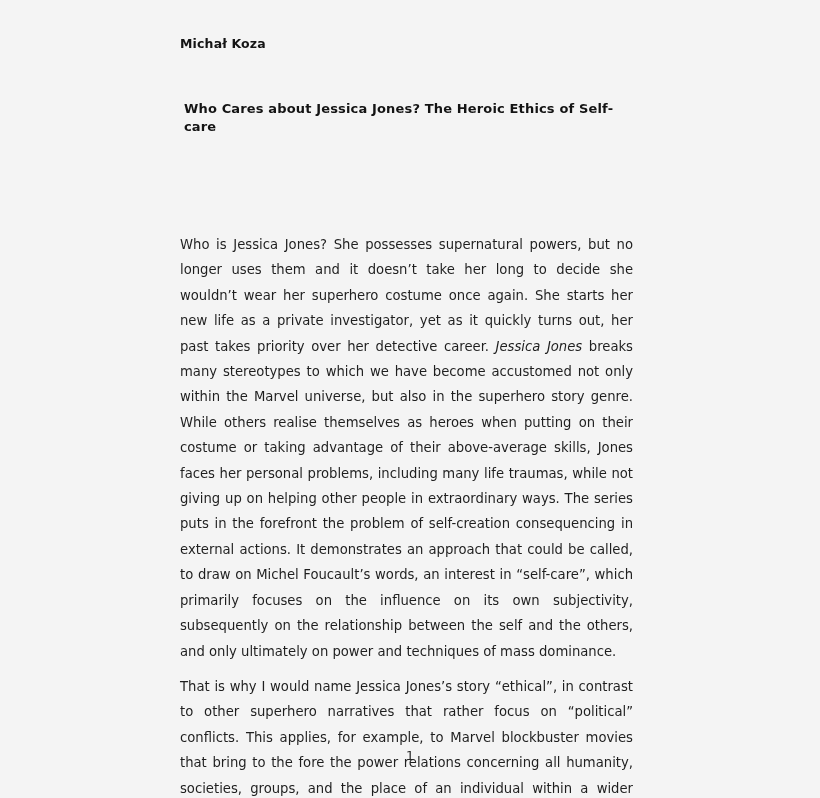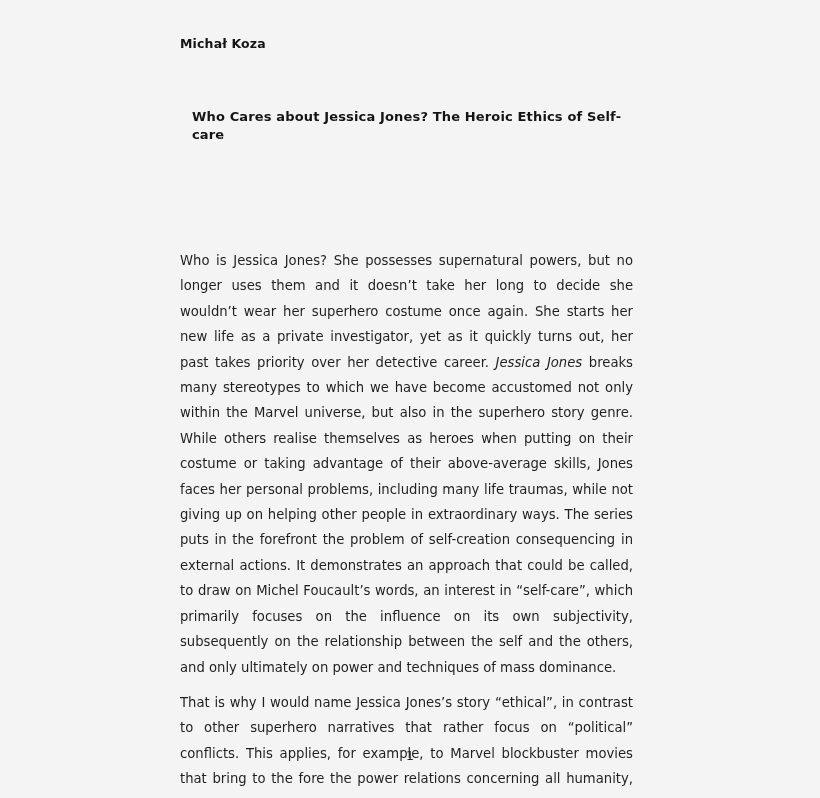--- a/index.html
+++ b/index.html
@@ -37,21 +37,21 @@
     margin: 0;
     padding-top: 36px;
     line-height: 16px;
     color: #141414;
   }
 
   .article-title {
     font-size: 13px;
     font-weight: bold;
     letter-spacing: 0.15px;
-    margin: 12px;
+    margin: 4px;
     padding-top: 44px;
     line-height: 18px;
     color: #141414;
   }
 
   .body-block {
     padding-top: 92px;
   }
 
   p.para {

